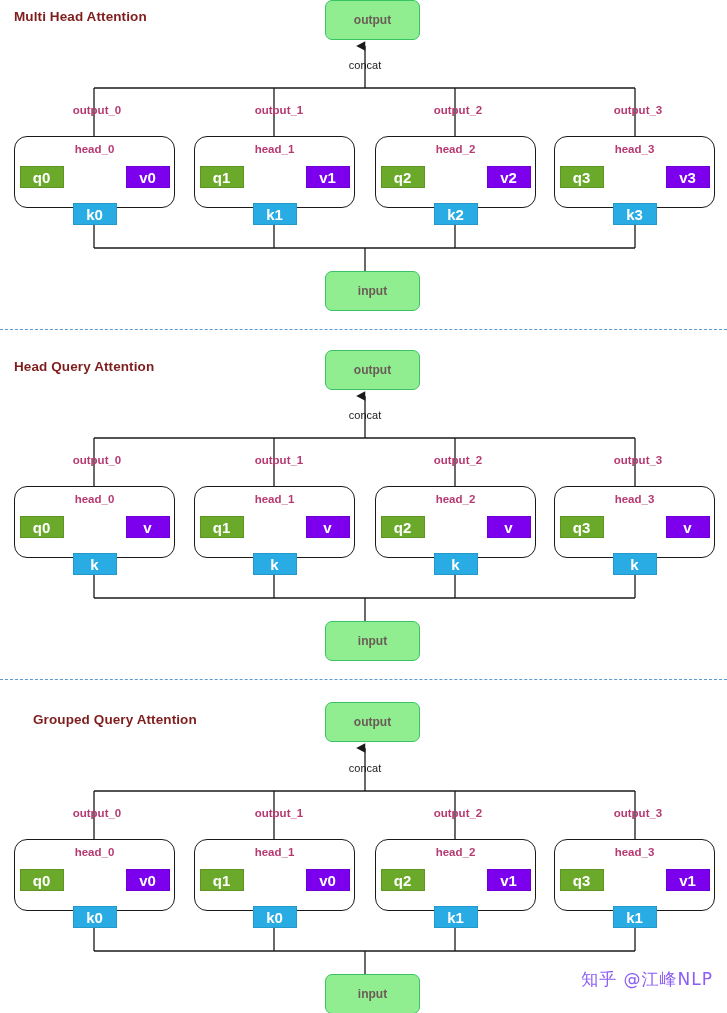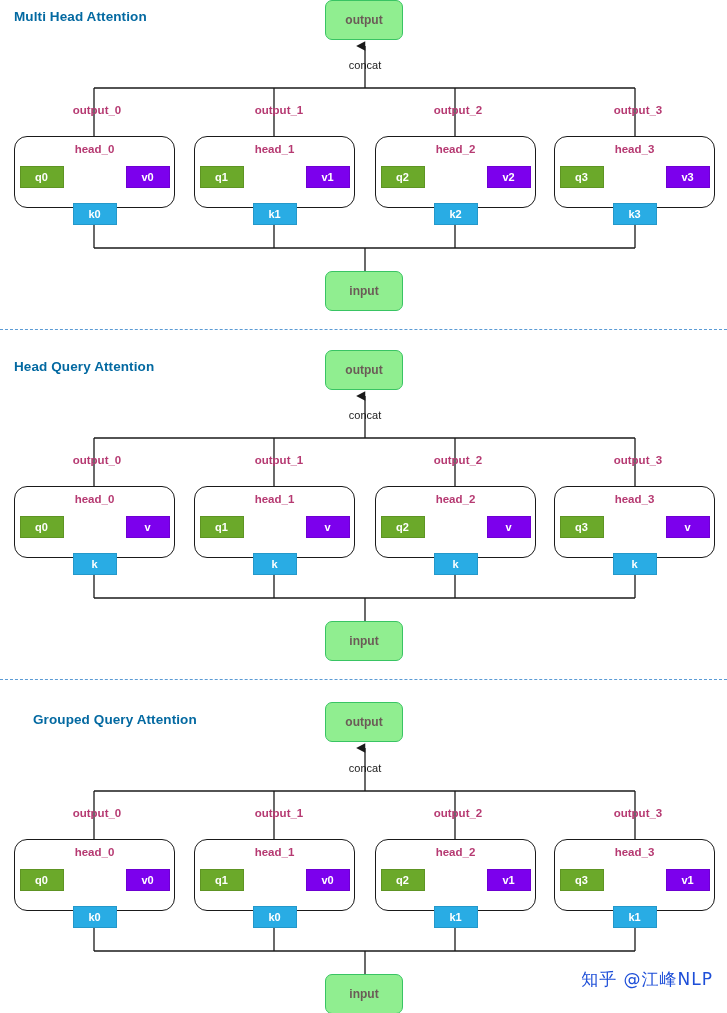--- a/index.html
+++ b/index.html
@@ -23,28 +23,28 @@
   .section {
     position: absolute;
     left: 0;
     width: 727px;
   }
   .sec-title {
     position: absolute;
     left: 14px;
     font-size: 13.5px;
     font-weight: bold;
-    color: #0369a1;
+    color: #7f1d1d;
     letter-spacing: 0.1px;
     white-space: nowrap;
   }
   
   .gbox {
     position: absolute;
-    width: 78px;
+    width: 95px;
     height: 40px;
     border: 1.4px solid #39c463;
     border-radius: 7px;
     background: #90ee90;
     box-sizing: border-box;
     display: flex;
     align-items: center;
     justify-content: center;
     font-size: 12px;
     font-weight: bold;
@@ -78,21 +78,21 @@
     display: flex;
     justify-content: center;
     gap: 9px;
   }
   .cell {
     width: 44px;
     height: 22px;
     display: flex;
     align-items: center;
     justify-content: center;
-    font-size: 11px;
+    font-size: 15px;
     font-weight: bold;
     color: #ffffff;
     box-sizing: border-box;
   }
   .cell.q { background: #6ba92a; border: 1px solid #5e9423; }
   .cell.k { background: #29ace4; border: 1px solid #2498ca; margin-top: 37px; }
   .cell.v { background: #7c00ed; border: 1px solid #6d00d2; }
 
   .out-label {
     position: absolute;
@@ -107,21 +107,21 @@
     font-size: 11px;
     color: #1a1a1a;
     white-space: nowrap;
     transform: translateX(-50%);
   }
   .watermark {
     position: absolute;
     right: 14px;
     bottom: 22px;
     font-size: 17px;
-    color: #1d4ed8;
+    color: #8b5cf6;
     font-family: "DejaVu Sans", sans-serif;
     letter-spacing: 1px;
     white-space: nowrap;
   }
   svg.wires { position: absolute; left: 0; top: 0; overflow: visible; }
   .divider { position: absolute; left: 0; width: 727px; height: 1px; }
 </style>
 </head>
 <body>
 

